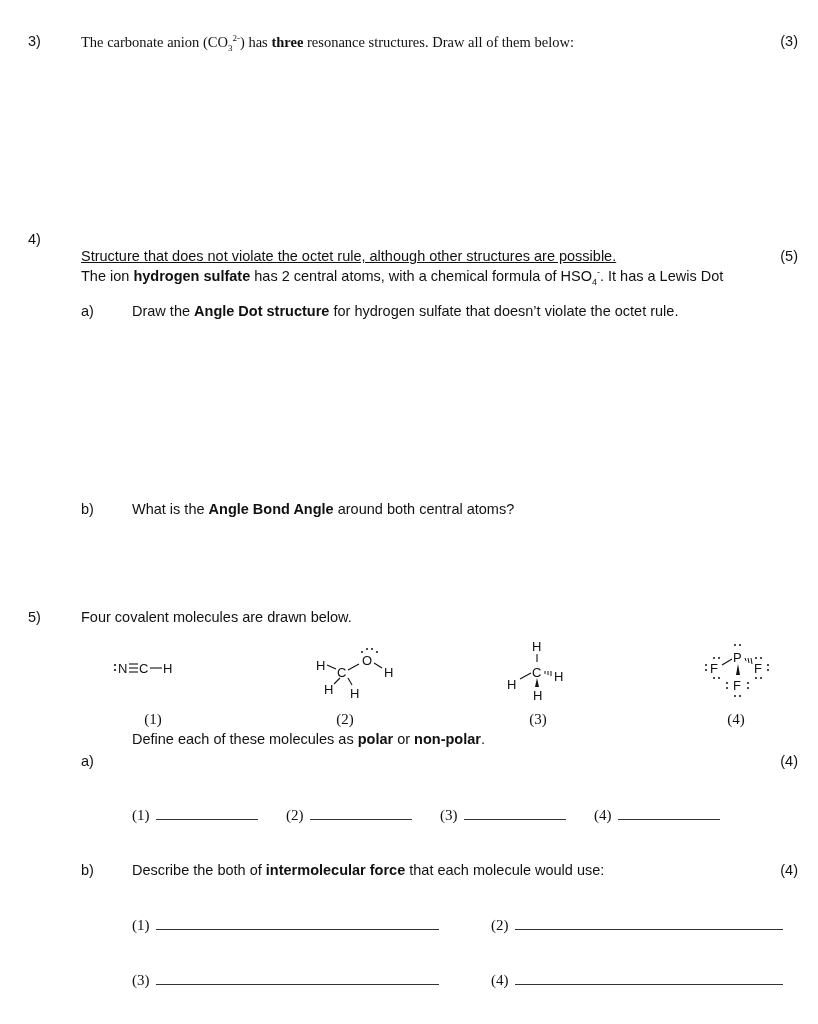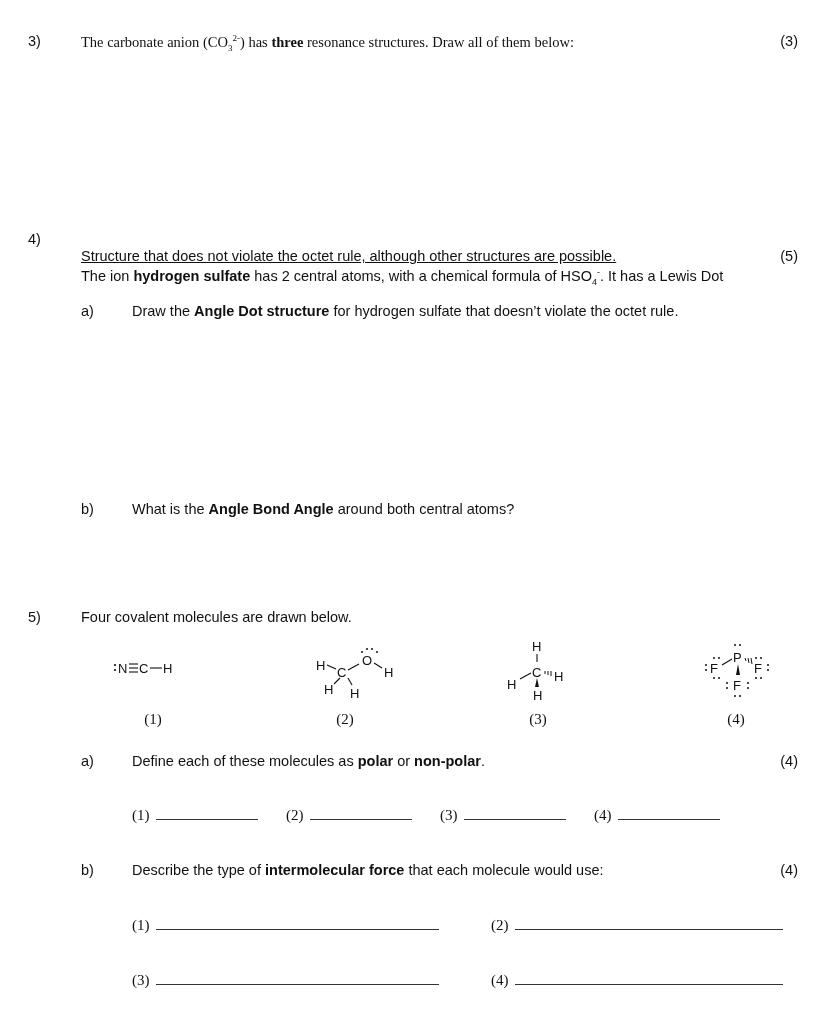--- a/index.html
+++ b/index.html
@@ -139,41 +139,41 @@
     <text x="33" y="52">F</text>
     <circle cx="48" cy="45" r="1" fill="#111"></circle>
       <circle cx="48" cy="50" r="1" fill="#111"></circle>
     <circle cx="35" cy="58" r="1" fill="#111"></circle>
       <circle cx="40" cy="58" r="1" fill="#111"></circle>
   </svg>
 </div>
 <div class="cap" style="left:716px; top:711px;">(4)</div>
 
 <div class="abs sublabel" style="top:753px;">a)</div>
-<div class="abs subtext" style="top:753px;">
+<div class="abs subtext" style="top:731px;">
   <span>Define each of these molecules as </span><b>polar</b><span> or </span><b>non-polar</b><span>.</span>
 </div>
 <div class="abs marks" style="top:753px;">(4)</div>
 
 <div class="abs serif" style="left:132px; top:807px;">
   <span>(1)</span><span class="blank" style="width:102px;"></span>
 </div>
 <div class="abs serif" style="left:286px; top:807px;">
   <span>(2)</span><span class="blank" style="width:102px;"></span>
 </div>
 <div class="abs serif" style="left:440px; top:807px;">
   <span>(3)</span><span class="blank" style="width:102px;"></span>
 </div>
 <div class="abs serif" style="left:594px; top:807px;">
   <span>(4)</span><span class="blank" style="width:102px;"></span>
 </div>
 
 <div class="abs sublabel" style="top:862px;">b)</div>
 <div class="abs subtext" style="top:862px;">
-  <span>Describe the type of </span><b>intermolecular force</b><span> that each molecule would use:</span>
+  <span>Describe the both of </span><b>intermolecular force</b><span> that each molecule would use:</span>
 </div>
 <div class="abs marks" style="top:862px;">(4)</div>
 
 <div class="abs serif" style="left:132px; top:917px;">
   <span>(1)</span><span class="blank" style="width:283px;"></span>
 </div>
 <div class="abs serif" style="left:491px; top:917px;">
   <span>(2)</span><span class="blank" style="width:268px;"></span>
 </div>
 <div class="abs serif" style="left:132px; top:972px;">

